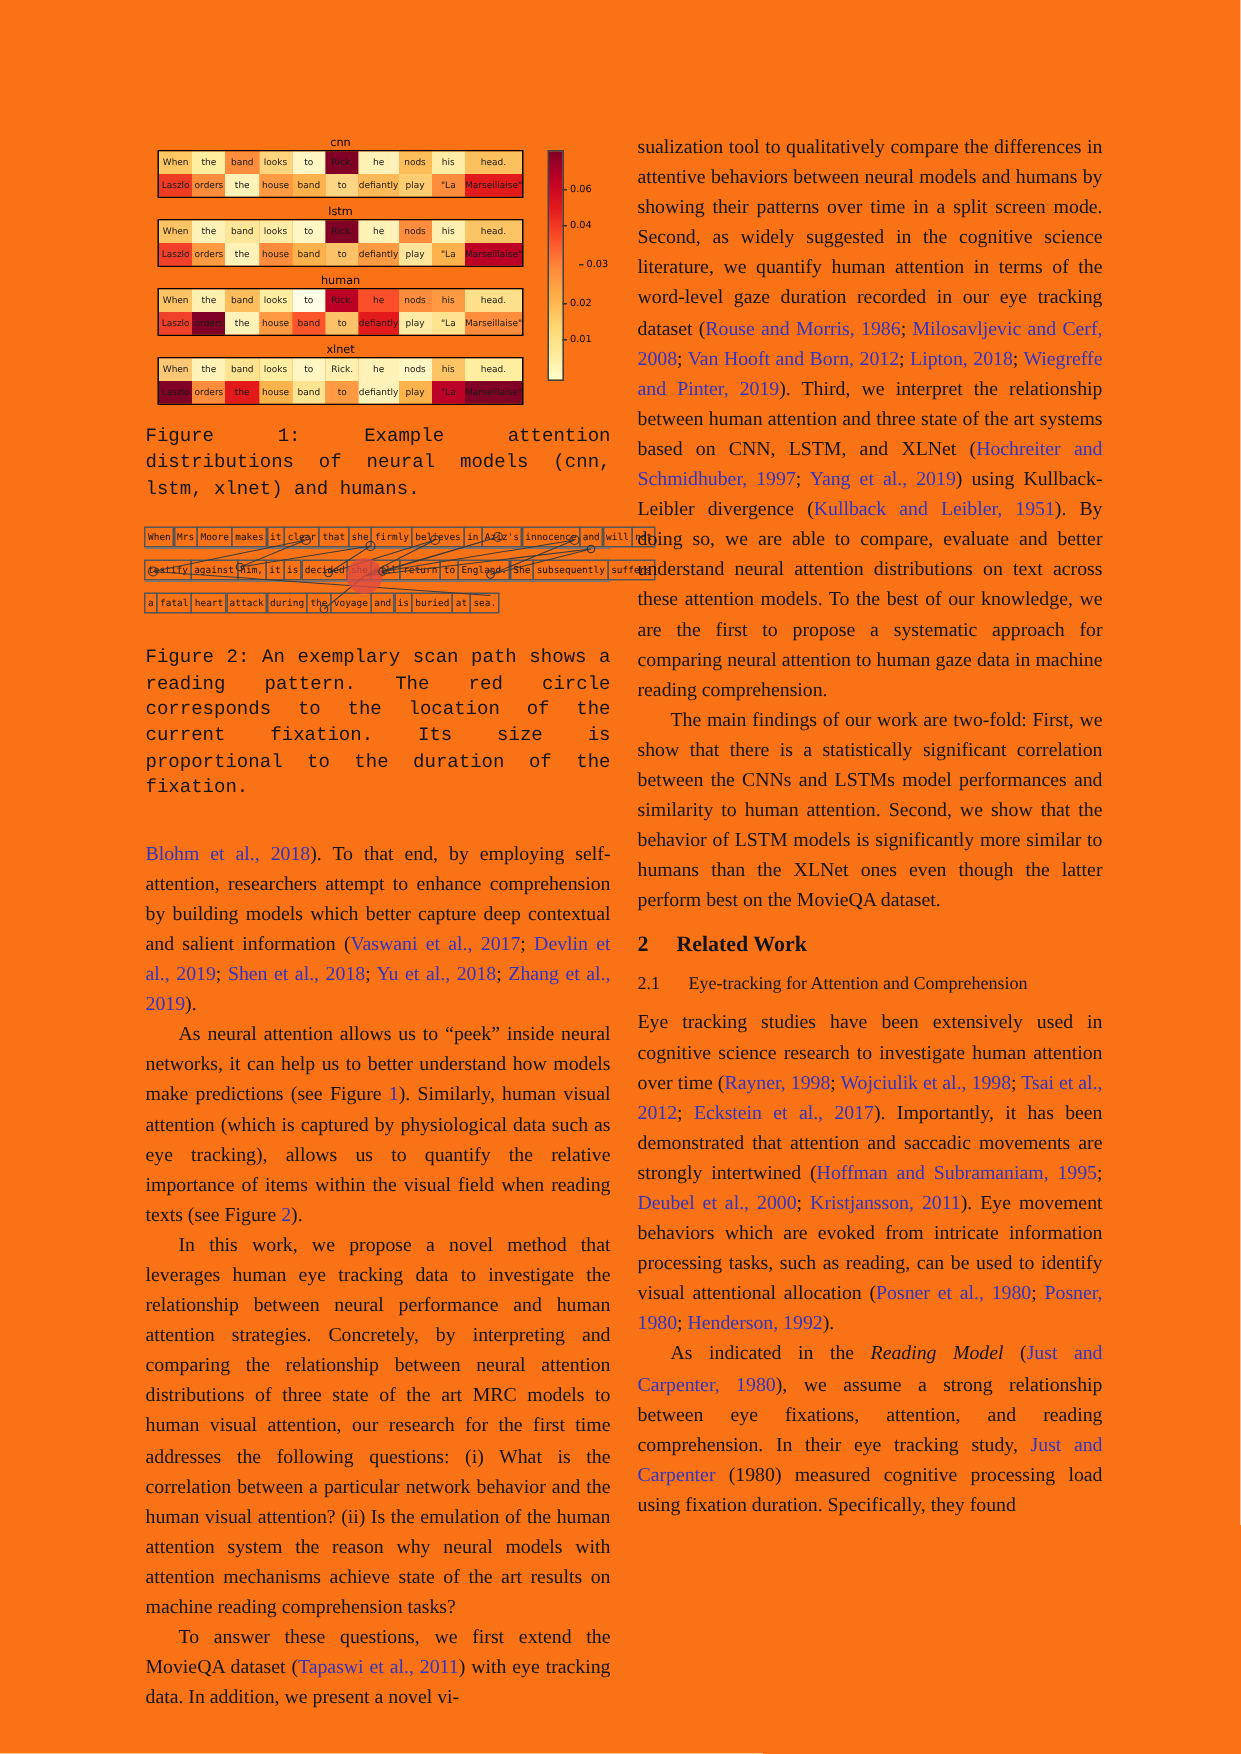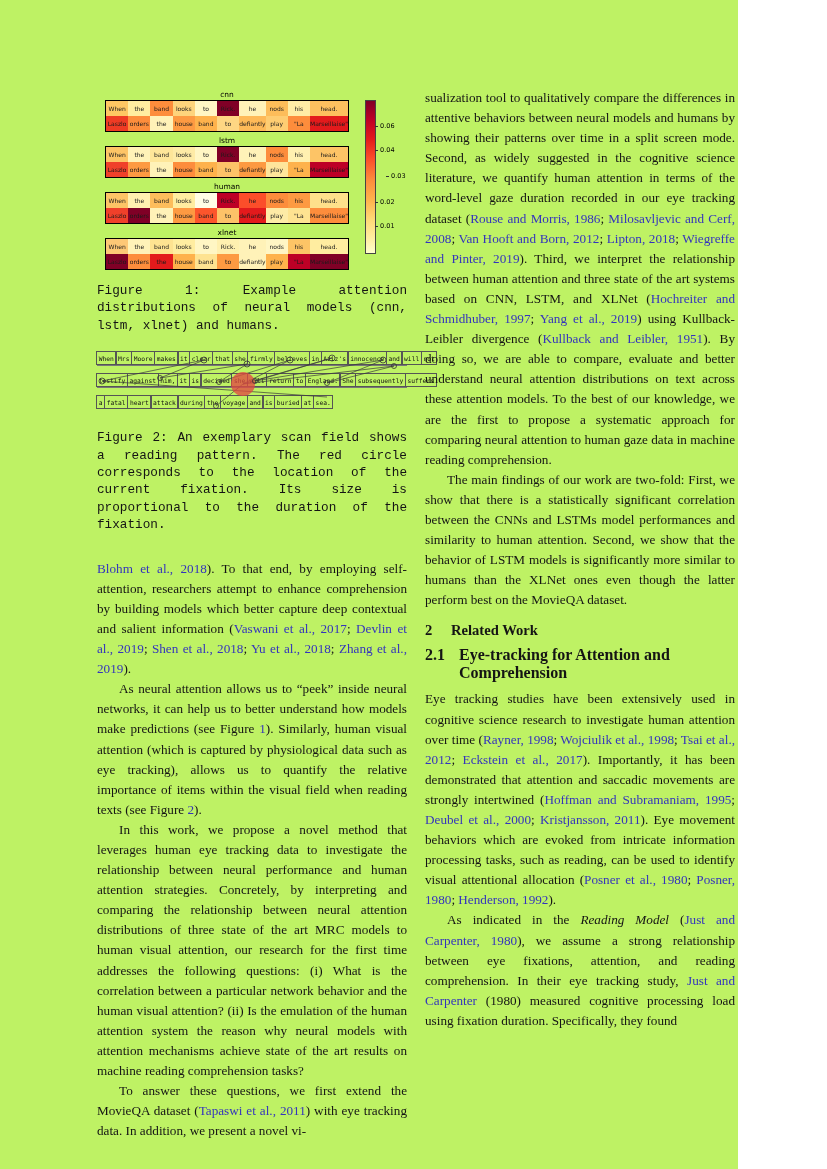--- a/index.html
+++ b/index.html
@@ -1,31 +1,31 @@
 <!DOCTYPE html>
 <html><head>
 <meta charset="utf-8">
 <style>
   html,body{margin:0;padding:0;background:#fff;}
-  #page{position:relative;width:738px;height:1169px;background:#bef264;overflow:hidden;
+  #page{position:relative;width:827px;height:1169px;background:#f97316;overflow:hidden;
         font-family:"Liberation Serif",serif;color:#141414;}
   .col{position:absolute;top:88px;width:310px;}
   #left-col{left:97px;}
   #right-col{left:425px;}
 
   
   p.body{font-size:13.2px;line-height:20.1px;text-align:justify;margin:0;text-indent:22px;}
   p.body.noindent{text-indent:0;}
   .cite{cursor:pointer;}
   .it{font-style:italic;}
 
   
   h2.sec{font-size:14.6px;font-weight:bold;margin:12px 0 7px 0;}
   h2.sec .num{display:inline-block;width:26px;}
-  h3.subsec{font-size:16px;font-weight:bold;margin:6px 0 7px 0;padding-left:34px;text-indent:-34px;max-width:258px;line-height:18px;}
+  h3.subsec{font-size:12px;font-weight:normal;margin:6px 0 7px 0;padding-left:34px;text-indent:-34px;max-width:258px;line-height:18px;}
   h3.subsec .num{display:inline-block;width:26px;text-indent:0;margin-right:8px;}
 
   
   .figcap{font-size:12.7px;line-height:17.4px;text-align:justify;margin:0;font-family:Liberation Mono, monospace;}
 
   
   #fig1{display:flex;margin:2px 0 8px 8px;}
   .hm-stack{width:256px;}
   .hm-group{margin-bottom:4px;}
   .hm-title{font-family:"DejaVu Sans",sans-serif;font-size:7.5px;text-align:center;margin-bottom:1px;color:#000;}
@@ -244,21 +244,21 @@
           <circle cx="5" cy="30" r="3"></circle>
             <circle cx="63" cy="27" r="2.5"></circle>
             <circle cx="122" cy="31" r="2.5"></circle>
           <circle cx="158" cy="30" r="2.5"></circle>
             <circle cx="230" cy="32" r="2.5"></circle>
             <circle cx="119" cy="55" r="2.5"></circle>
         </g>
       </svg>
     </div>
 
-    <p class="figcap cap2">Figure 2: An exemplary scan field shows a reading pattern. The red circle corresponds to the location of the current fixation. Its size is proportional to the duration of the fixation.</p>
+    <p class="figcap cap2">Figure 2: An exemplary scan path shows a reading pattern. The red circle corresponds to the location of the current fixation. Its size is proportional to the duration of the fixation.</p>
 
     <div id="left-body">
         <p class="body noindent"><span class="cite">Blohm et al., 2018</span><span>). To that end, by employing self-attention, researchers attempt to enhance comprehension by building models which better capture deep contextual and salient information (</span><span class="cite">Vaswani et al., 2017</span><span>; </span><span class="cite">Devlin et al., 2019</span><span>; </span><span class="cite">Shen et al., 2018</span><span>; </span><span class="cite">Yu et al., 2018</span><span>; </span><span class="cite">Zhang et al., 2019</span><span>).</span></p>
         <p class="body"><span>As neural attention allows us to “peek” inside neural networks, it can help us to better understand how models make predictions (see Figure </span><span class="cite">1</span><span>). Similarly, human visual attention (which is captured by physiological data such as eye tracking), allows us to quantify the relative importance of items within the visual field when reading texts (see Figure </span><span class="cite">2</span><span>).</span></p>
         <p class="body"><span>In this work, we propose a novel method that leverages human eye tracking data to investigate the relationship between neural performance and human attention strategies. Concretely, by interpreting and comparing the relationship between neural attention distributions of three state of the art MRC models to human visual attention, our research for the first time addresses the following questions: (i) What is the correlation between a particular network behavior and the human visual attention? (ii) Is the emulation of the human attention system the reason why neural models with attention mechanisms achieve state of the art results on machine reading comprehension tasks?</span></p>
         <p class="body"><span>To answer these questions, we first extend the MovieQA dataset (</span><span class="cite">Tapaswi et al., 2011</span><span>) with eye tracking data. In addition, we present a novel vi-</span></p>
       </div>
   </div>
 
   <div id="right-col" class="col">

